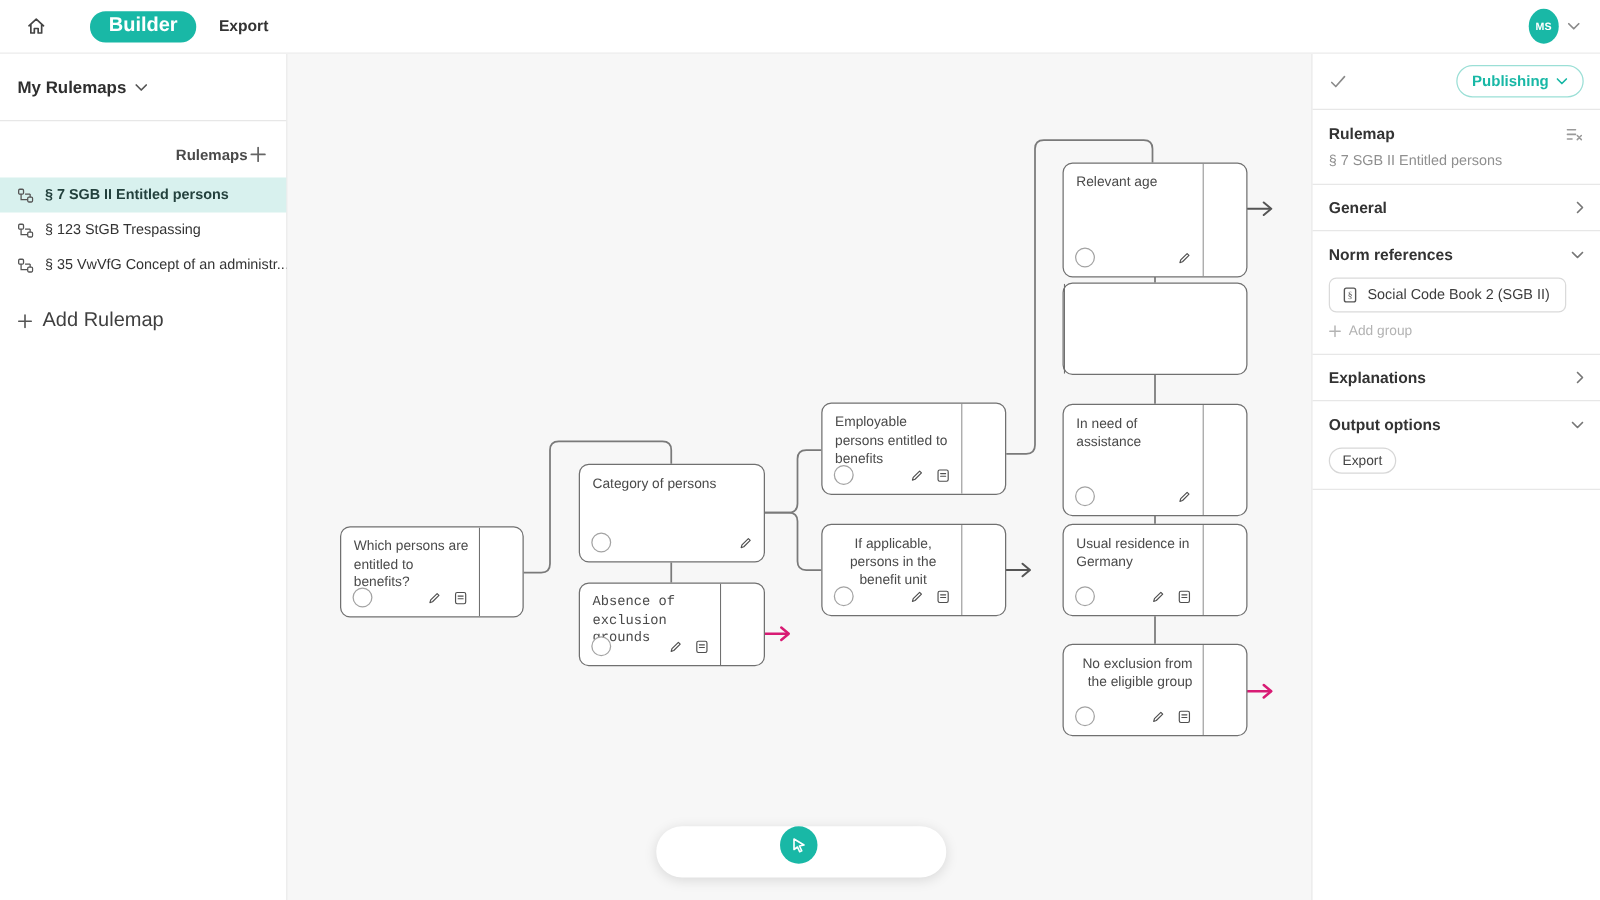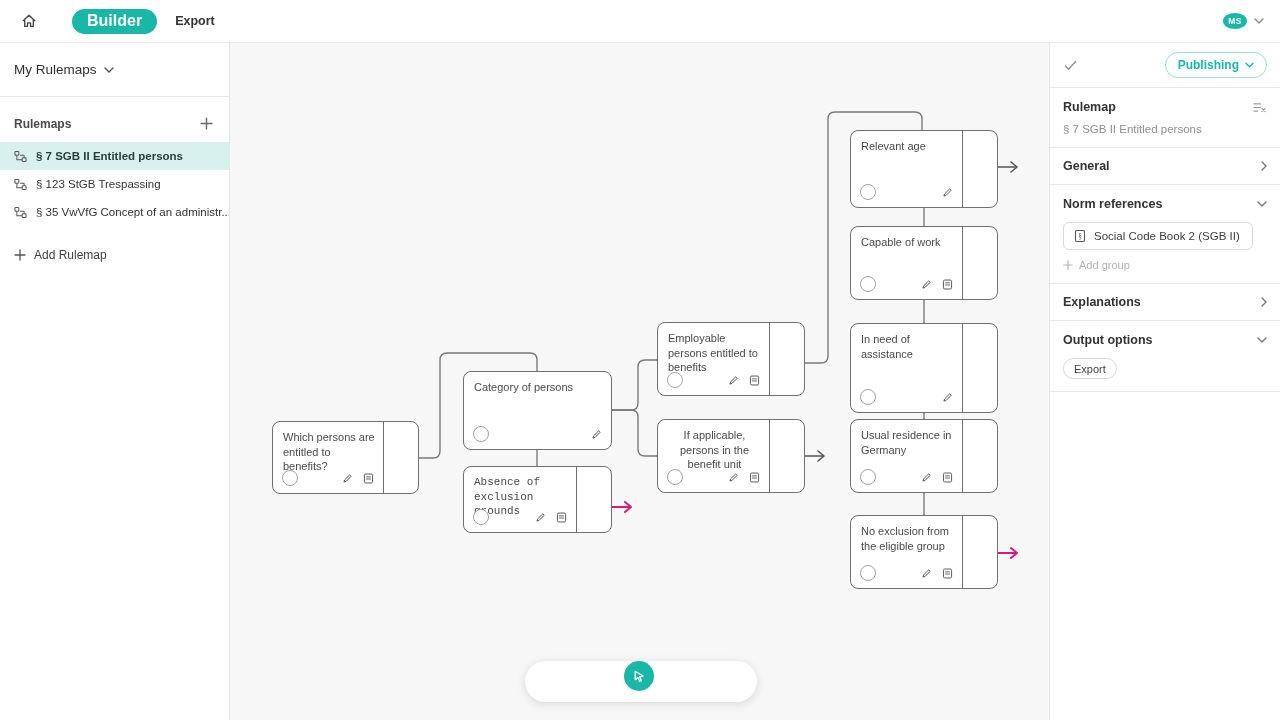--- a/index.html
+++ b/index.html
@@ -10,33 +10,33 @@
     --border:#e7e7e7; --text-dark:#3c3c3c; --text-gray:#8f8f8f; --canvas-bg:#f7f7f7;
   }
   svg { display:block; }
 
   
   .topbar{ position:absolute; left:0; top:0; width:1280px; height:43px; background:#fff; border-bottom:1px solid #ececec; display:flex; align-items:center; padding:0 16px; z-index:30; }
   .home-btn{ width:26px; height:26px; display:flex; align-items:center; justify-content:center; cursor:pointer; }
   .builder-pill{ margin-left:30px; height:25px; padding:0 15px; border-radius:13px; background:var(--teal); color:#fff; font-size:16px; font-weight:700; display:flex; align-items:center; cursor:pointer; }
   .library-tab{ margin-left:18px; font-size:12.5px; font-weight:600; color:#333; cursor:pointer; }
   .topbar-right{ margin-left:auto; display:flex; align-items:center; gap:7px; }
-  .avatar{ width:24px; height:16px; border-radius:50%; background:var(--teal); color:#fff; font-size:8.5px; font-weight:700; display:flex; align-items:center; justify-content:center; letter-spacing:.3px; cursor:pointer; }
+  .avatar{ width:24px; height:28px; border-radius:50%; background:var(--teal); color:#fff; font-size:8.5px; font-weight:700; display:flex; align-items:center; justify-content:center; letter-spacing:.3px; cursor:pointer; }
 
   
   .sidebar{ position:absolute; left:0; top:43px; width:230px; height:677px; background:#fff; border-right:1px solid var(--border); z-index:20; }
   .workspace-row{ height:54px; display:flex; align-items:center; padding:0 14px; border-bottom:1px solid var(--border); }
-  .workspace-label{ font-size:13.5px; font-weight:400; color:#2f2f2f; cursor:pointer; display:flex; align-items:center; gap:7px; }
-  .rulemaps-header{ display:flex; align-items:center; justify-content:space-between; padding:18px 14px 10px 14px;gap:36px; }
+  .workspace-label{ font-size:13.5px; font-weight:700; color:#2f2f2f; cursor:pointer; display:flex; align-items:center; gap:7px; }
+  .rulemaps-header{ display:flex; align-items:center; justify-content:flex-end; padding:18px 14px 10px 14px; }
   .rulemaps-title{ font-size:12px; font-weight:700; color:#4a4a4a; }
   .icon-btn{ background:none; border:none; cursor:pointer; color:#666; display:flex; align-items:center; justify-content:center; padding:2px; }
   .rm-item{ height:28px; display:flex; align-items:center; gap:9px; padding:0 14px; font-size:11.5px; color:#333; cursor:pointer; white-space:nowrap; overflow:hidden; }
   .rm-item.selected{ background:var(--teal-light); font-weight:700; color:#23413d; }
   .rm-item .rm-icon{ flex:0 0 auto; color:#555; }
-  .add-rulemap{ margin:22px 14px 0; display:flex; align-items:center; gap:8px; font-size:12px; color:#3f3f3f; cursor:pointer; }
+  .add-rulemap{ margin:22px 14px 0; display:flex; align-items:center; gap:8px; font-size:16px; color:#3f3f3f; cursor:pointer; }
 
   
   .canvas{ position:absolute; left:230px; top:43px; width:819px; height:677px; background:var(--canvas-bg); overflow:hidden; }
   .edge-layer{ position:absolute; left:0; top:0; width:819px; height:677px; }
   .node{ position:absolute; background:#fff; border:1.4px solid var(--node-border); border-radius:8px; display:flex; cursor:pointer; }
   .node-main{ flex:1; position:relative; padding:8px 8px 0 10px; }
   .node-text{ font-size:11px; line-height:1.32; color:#4a4a4a; }
   .node-footer{ position:absolute; left:9px; right:8px; bottom:7px; display:flex; align-items:center; }
   .node-circle{ width:16px; height:16px; border:1.4px solid #a3a3a3; border-radius:50%; background:#fff; }
   .node-icons{ margin-left:auto; display:flex; align-items:center; gap:8px; color:#4f4f4f; }
@@ -244,51 +244,36 @@
               </svg>
           <svg class="ic-note" width="13" height="13" viewBox="0 0 16 16">
                 <rect x="3" y="2.5" width="10" height="11" rx="1.6" fill="none" stroke="currentColor" stroke-width="1.15"></rect>
                 <path d="M5.5 6 H10.5 M5.5 8.6 H10.5" stroke="currentColor" stroke-width="1.05" stroke-linecap="round"></path>
               </svg>
         </span>
       </div>
     </div>
     <div class="node-side"></div>
   </div>
-      <div class="node" style="left: 620px; top: 87px; width: 148px; height: 78px;">
+      <div class="node" style="left: 620px; top: 87px; width: 148px; height: 92px;">
     <div class="node-main">
       <div class="node-text">Relevant age</div>
       <div class="node-footer">
         <span class="node-circle"></span>
         <span class="node-icons">
           <svg class="ic-edit" width="13" height="13" viewBox="0 0 16 16">
                 <path d="M3.6 12.4 L4.4 9.8 L10.7 3.5 L12.5 5.3 L6.2 11.6 L3.6 12.4 Z" fill="none" stroke="currentColor" stroke-width="1.15" stroke-linejoin="round"></path>
               </svg>
 
         </span>
       </div>
     </div>
     <div class="node-side"></div>
   </div>
       <div class="node" style="left: 620px; top: 183px; width: 148px; height: 74px;">
-    <div class="node-main">
-      <div class="node-text">Capable of work</div>
-      <div class="node-footer">
-        <span class="node-circle"></span>
-        <span class="node-icons">
-          <svg class="ic-edit" width="13" height="13" viewBox="0 0 16 16">
-                <path d="M3.6 12.4 L4.4 9.8 L10.7 3.5 L12.5 5.3 L6.2 11.6 L3.6 12.4 Z" fill="none" stroke="currentColor" stroke-width="1.15" stroke-linejoin="round"></path>
-              </svg>
-          <svg class="ic-note" width="13" height="13" viewBox="0 0 16 16">
-                <rect x="3" y="2.5" width="10" height="11" rx="1.6" fill="none" stroke="currentColor" stroke-width="1.15"></rect>
-                <path d="M5.5 6 H10.5 M5.5 8.6 H10.5" stroke="currentColor" stroke-width="1.05" stroke-linecap="round"></path>
-              </svg>
-        </span>
-      </div>
-    </div>
     <div class="node-side"></div>
   </div>
       <div class="node" style="left: 620px; top: 280px; width: 148px; height: 90px;">
     <div class="node-main">
       <div class="node-text">In need of assistance</div>
       <div class="node-footer">
         <span class="node-circle"></span>
         <span class="node-icons">
           <svg class="ic-edit" width="13" height="13" viewBox="0 0 16 16">
                 <path d="M3.6 12.4 L4.4 9.8 L10.7 3.5 L12.5 5.3 L6.2 11.6 L3.6 12.4 Z" fill="none" stroke="currentColor" stroke-width="1.15" stroke-linejoin="round"></path>
@@ -310,21 +295,21 @@
               </svg>
           <svg class="ic-note" width="13" height="13" viewBox="0 0 16 16">
                 <rect x="3" y="2.5" width="10" height="11" rx="1.6" fill="none" stroke="currentColor" stroke-width="1.15"></rect>
                 <path d="M5.5 6 H10.5 M5.5 8.6 H10.5" stroke="currentColor" stroke-width="1.05" stroke-linecap="round"></path>
               </svg>
         </span>
       </div>
     </div>
     <div class="node-side"></div>
   </div>
-      <div class="node" style="left: 620px; top: 472px; width: 148px; height: 74px;">
+      <div class="node" style="left: 620px; top: 472px; width: 148px; height: 74px; text-align: right;">
     <div class="node-main">
       <div class="node-text">No exclusion from the eligible group</div>
       <div class="node-footer">
         <span class="node-circle"></span>
         <span class="node-icons">
           <svg class="ic-edit" width="13" height="13" viewBox="0 0 16 16">
                 <path d="M3.6 12.4 L4.4 9.8 L10.7 3.5 L12.5 5.3 L6.2 11.6 L3.6 12.4 Z" fill="none" stroke="currentColor" stroke-width="1.15" stroke-linejoin="round"></path>
               </svg>
           <svg class="ic-note" width="13" height="13" viewBox="0 0 16 16">
                 <rect x="3" y="2.5" width="10" height="11" rx="1.6" fill="none" stroke="currentColor" stroke-width="1.15"></rect>

